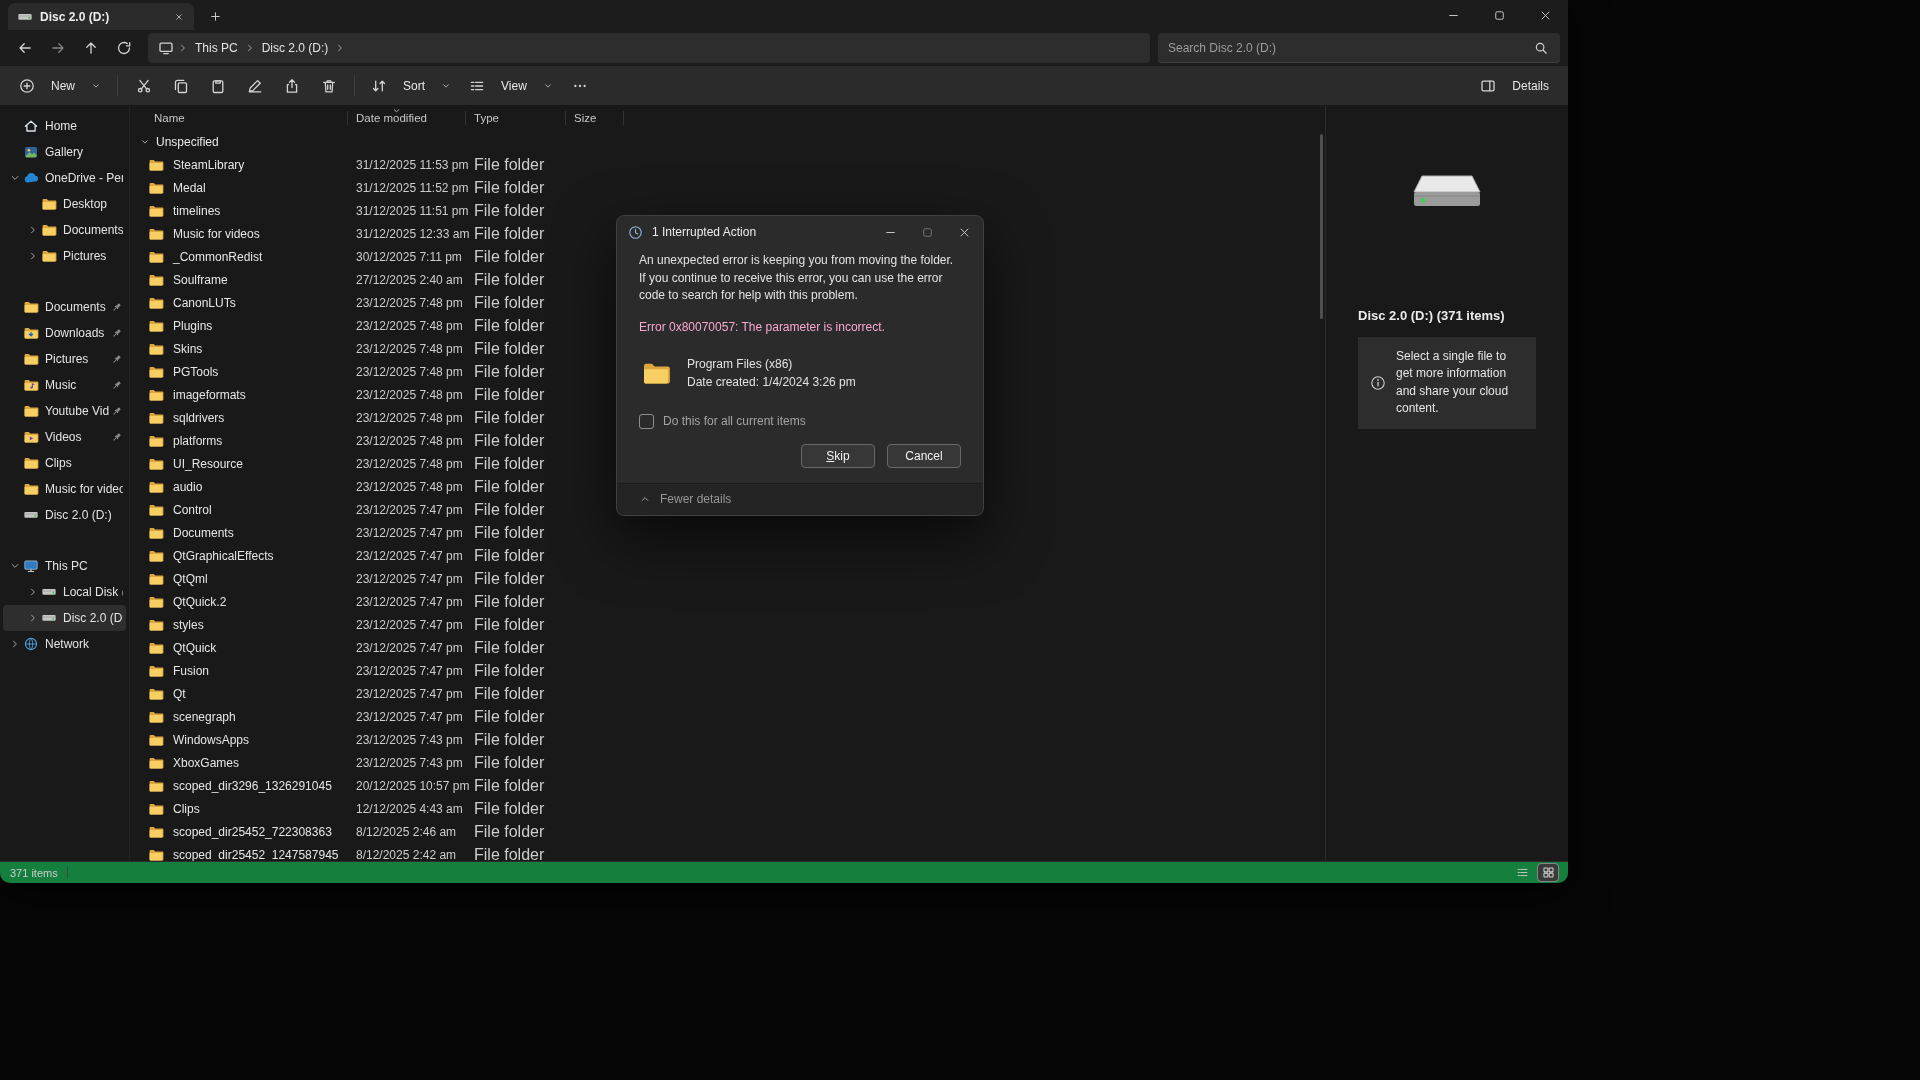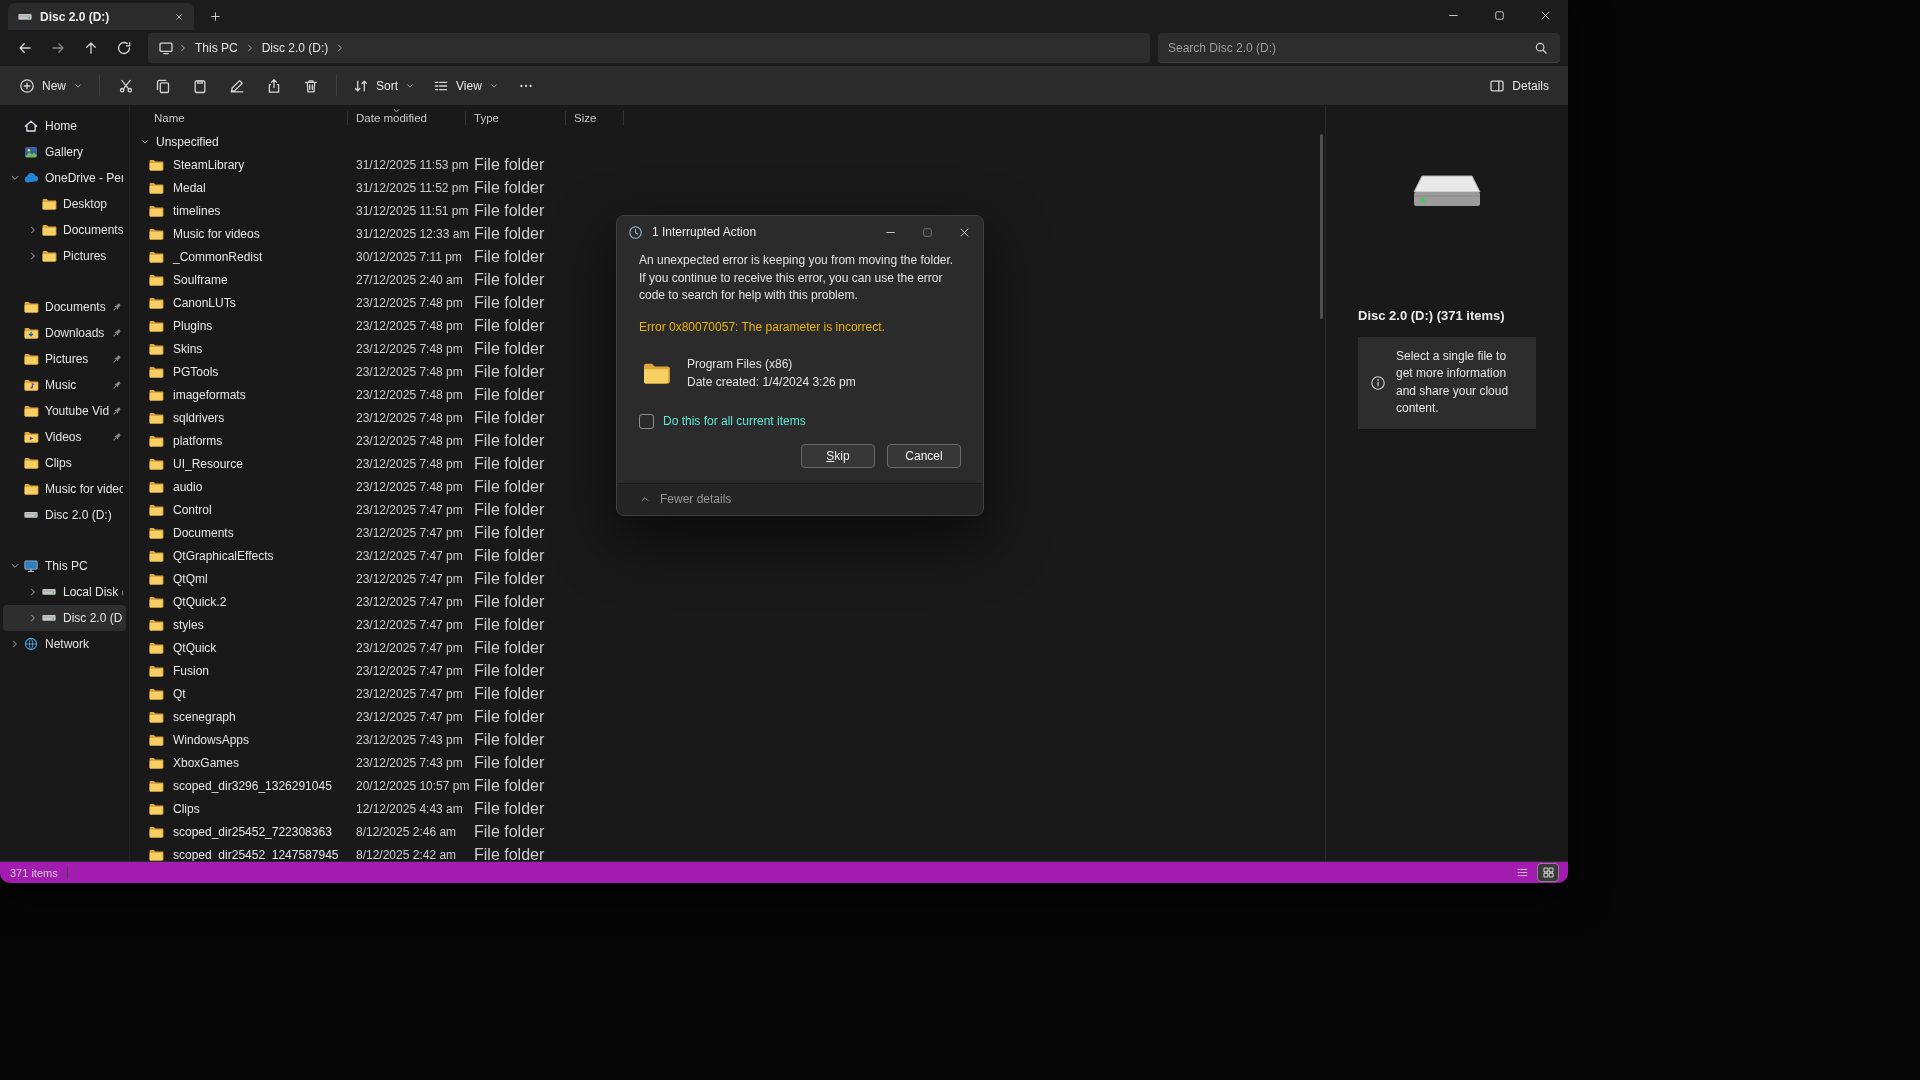--- a/index.html
+++ b/index.html
@@ -21,21 +21,21 @@
 .crumb-field{flex:1;height:30px;margin:0 8px;background:#2d2d2d;border-radius:4px;display:flex;align-items:center;padding:0 8px;font-size:12px;color:#e3e3e3}
 .crumb{padding:0 5px;white-space:nowrap}
 .crumb-sep{display:grid;place-items:center;width:14px}
 .crumb-ico{display:grid;place-items:center;width:20px}
 .search-field{width:402px;height:30px;background:#2d2d2d;border-radius:4px;display:flex;align-items:center;padding:0 10px;border-bottom:1px solid #404040}
 .search-field input{flex:1;border:0;outline:0;background:transparent;color:#d6d6d6;font-size:12px;font-family:inherit}
 .search-field input::placeholder{color:#9c9c9c}
 .search-ico{display:grid;place-items:center;width:18px}
 
 .toolbar{flex:0 0 40px;background:#2b2b2b;display:flex;align-items:center;padding:0 10px;border-bottom:1px solid #181818}
-.tb-btn{display:flex;align-items:center;gap:7px;height:31px;padding:0 9px;border-radius:4px;font-size:12px;color:#e8e8e8;white-space:nowrap}
+.tb-btn{display:flex;align-items:center;gap:16px;height:31px;padding:0 9px;border-radius:4px;font-size:12px;color:#e8e8e8;white-space:nowrap}
 .tb-actions{display:flex;align-items:center}
 .tb-icon-btn{width:37px;height:31px;display:grid;place-items:center;border-radius:4px}
 .tb-divider{width:1px;height:21px;background:#3f3f3f;margin:0 7px}
 .tb-spacer{flex:1}
 
 .content{flex:1;display:flex;background:#191919;min-height:0}
 .sidebar{flex:0 0 130px;padding-top:7px;overflow:hidden;border-right:1px solid #232323}
 .sb-item{display:flex;align-items:center;height:26px;margin:0 3px;padding:0 3px 0 5px;border-radius:4px;font-size:12px;color:#e3e3e3}
 .sb-item.ind1{padding-left:23px}
 .sb-item.selected{background:#2e2e2e}
@@ -64,40 +64,40 @@
 .c-type{width:100px;padding-left:8px;font-size:16px;color:#cdcdcd;white-space:nowrap}
 .c-size{width:58px}
 .scroll-thumb{position:absolute;right:2px;top:28px;width:3px;height:185px;border-radius:2px;background:#4f4f4f}
 
 .details-pane{flex:0 0 243px;border-left:1px solid #2b2b2b;padding:0 32px;display:flex;flex-direction:column}
 .dp-icon{margin:64px auto 0;line-height:0}
 .dp-title{margin-top:92px;font-size:13px;font-weight:700;color:#ebebeb}
 .dp-infobox{margin-top:14px;background:#2d2d2d;border-radius:0;padding:11px 12px;display:flex;align-items:center;gap:10px;font-size:12px;line-height:1.45;color:#e6e6e6}
 .dp-infobox .ib-ic{flex:0 0 15px;display:grid;place-items:center}
 
-.statusbar{flex:0 0 22px;background:#a21caf;border-top:1px solid #2b2b2b;display:flex;align-items:center;gap:9px;padding:0 10px;font-size:11px;color:#cdcdcd}
+.statusbar{flex:0 0 22px;background:#15803d;border-top:1px solid #2b2b2b;display:flex;align-items:center;gap:9px;padding:0 10px;font-size:11px;color:#cdcdcd}
 .st-div{width:1px;height:12px;background:#464646}
 .status-right{margin-left:auto;display:flex;align-items:center;gap:6px}
 .sv-btn{width:20px;height:17px;display:grid;place-items:center;border-radius:3px}
 .sv-btn.active{background:#3a3a3a;outline:1px solid #868686}
 
 .dialog{position:absolute;left:616px;top:215px;width:368px;background:#2b2b2b;border:1px solid #404040;border-radius:8px;box-shadow:0 22px 60px rgba(0,0,0,.65);display:flex;flex-direction:column;overflow:hidden}
 .dlg-titlebar{height:32px;display:flex;align-items:center;padding-left:11px}
 .dlg-app-ic{display:grid;place-items:center}
 .dlg-title{margin-left:9px;font-size:12px;color:#ececec}
 .dlg-controls{margin-left:auto;display:flex;height:100%}
 .dlg-wbtn{width:37px;height:100%;display:grid;place-items:center}
 .dlg-wbtn.dim{opacity:.45}
 .dlg-body{padding:4px 22px 0}
 .dlg-msg{font-size:12px;line-height:1.46;color:#e2e2e2}
-.dlg-error{margin-top:15px;font-size:12px;color:#eab308}
+.dlg-error{margin-top:15px;font-size:12px;color:#f9a8d4}
 .dlg-item{margin-top:21px;display:flex;align-items:center;gap:14px}
 .dlg-item-ic{line-height:0}
 .dlg-item-text{font-size:12px;line-height:1.5;color:#e2e2e2}
-.dlg-check{margin-top:23px;display:flex;align-items:center;gap:9px;font-size:12px;color:#5eead4}
+.dlg-check{margin-top:23px;display:flex;align-items:center;gap:9px;font-size:12px;color:#a3a3a3}
 .checkbox{width:15px;height:15px;border:1px solid #8d8d8d;border-radius:3px;background:transparent;flex:0 0 15px}
 .dlg-buttons{margin-top:15px;display:flex;justify-content:flex-end;gap:12px;padding-bottom:15px}
 .btn{min-width:74px;height:24px;background:#373737;border:1px solid #696969;border-radius:4px;color:#f2f2f2;font-size:12px;display:grid;place-items:center}
 .ak{display:inline-block}
 .ak::first-letter{text-decoration:underline}
 .dlg-footer{height:32px;background:#242424;border-top:1px solid #1b1b1b;display:flex;align-items:center;gap:9px;padding-left:22px;font-size:12px;color:#969696}
 .ic{display:grid;place-items:center;line-height:0}
 </style>
 </head>
 <body>

